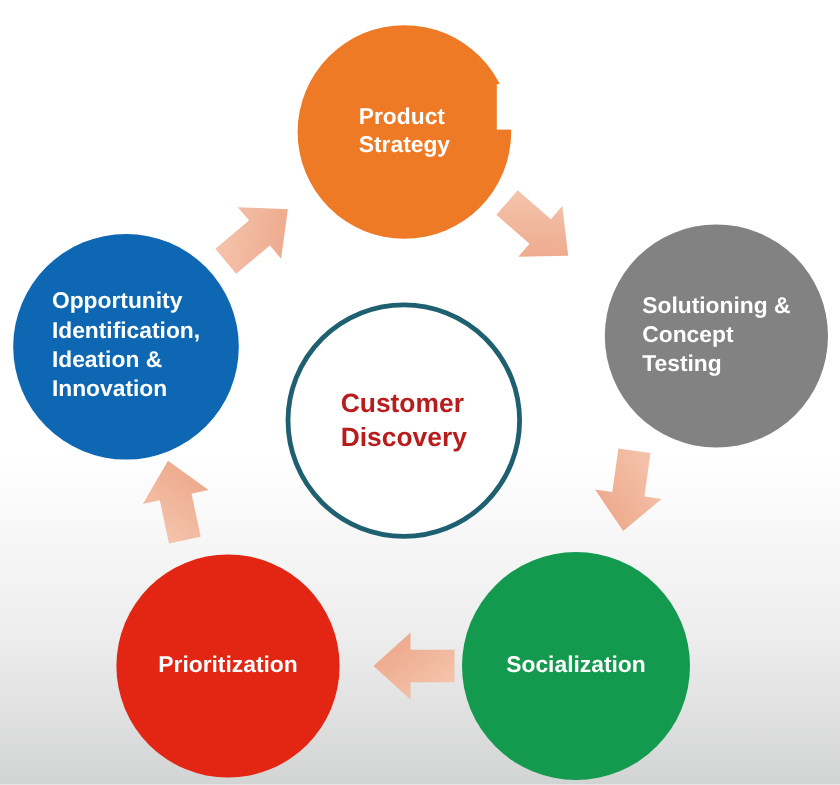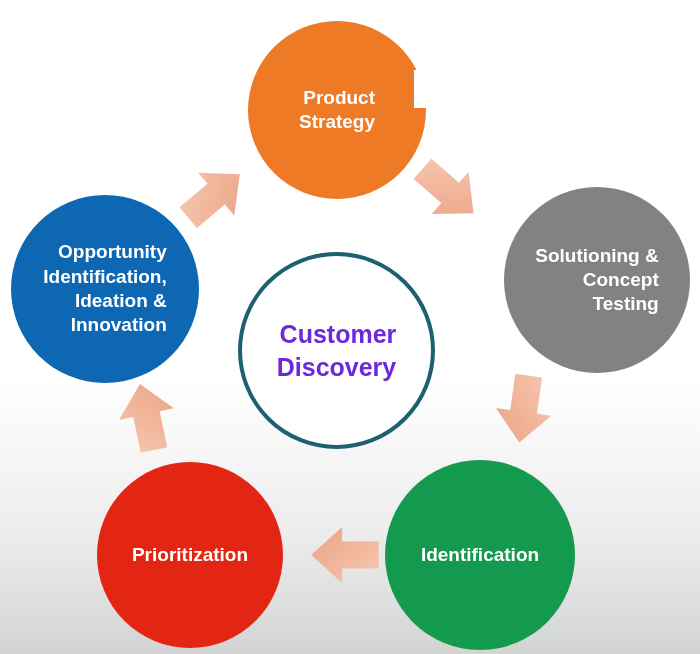--- a/index.html
+++ b/index.html
@@ -12,21 +12,21 @@
     width:700px; height:654px;
     overflow:hidden;
     background: linear-gradient(180deg, #ffffff 0%, #ffffff 58%, #ececec 82%, #d2d4d3 100%);
   }
   .circle {
     position:absolute;
     border-radius:50%;
     display:flex;
     align-items:center;
     justify-content:center;
-    text-align:right;
+    text-align:left;
     box-sizing:border-box;
   }
   .stage-label {
     color:#ffffff;
     font-weight:bold;
     font-size:19px;
     line-height:1.28;
     white-space:pre-line;
     padding:0 10px;
   }
@@ -34,23 +34,23 @@
   .c-solutioning  { left:504px; top:187px; width:186px; height:186px; }
   .c-opportunity  { left:11px;  top:195px; width:188px; height:188px; }
   .c-socialization{ left:97px;  top:462px; width:186px; height:186px; }
   .c-prioritization{ left:385px; top:460px; width:190px; height:190px; }
   .c-center {
     left:238px; top:252px; width:197px; height:197px;
     background:#ffffff;
     border:4px solid #1e6070;
   }
   .center-label {
-    color:#6d28d9;
+    color:#b91c1c;
     font-weight:bold;
-    font-size:25px;
+    font-size:22px;
     line-height:1.3;
     white-space:pre-line;
   }
   .arrow {
     position:absolute;
     width:68px; height:56px;
   }
   .arrow svg { display:block; width:100%; height:100%; overflow:visible; }
   .a-opportunity-product { left:180px; top:168px; transform:rotate(-40deg); }
   .a-product-solutioning { left:414px; top:163px; transform:rotate(41deg); }
@@ -110,21 +110,21 @@
 Strategy</div>
   </div>
 
   <div class="circle c-solutioning" style="background-color: rgb(130, 130, 130);">
     <div class="stage-label">Solutioning &amp;
 Concept
 Testing</div>
   </div>
 
   <div class="circle c-prioritization" style="background-color: rgb(20, 154, 78);">
-    <div class="stage-label">Identification</div>
+    <div class="stage-label">Socialization</div>
   </div>
 
   <div class="circle c-socialization" style="background-color: rgb(227, 37, 19);">
     <div class="stage-label">Prioritization</div>
   </div>
 
   <div class="circle c-opportunity" style="background-color: rgb(13, 103, 179);">
     <div class="stage-label">Opportunity
 Identification,
 Ideation &amp;

